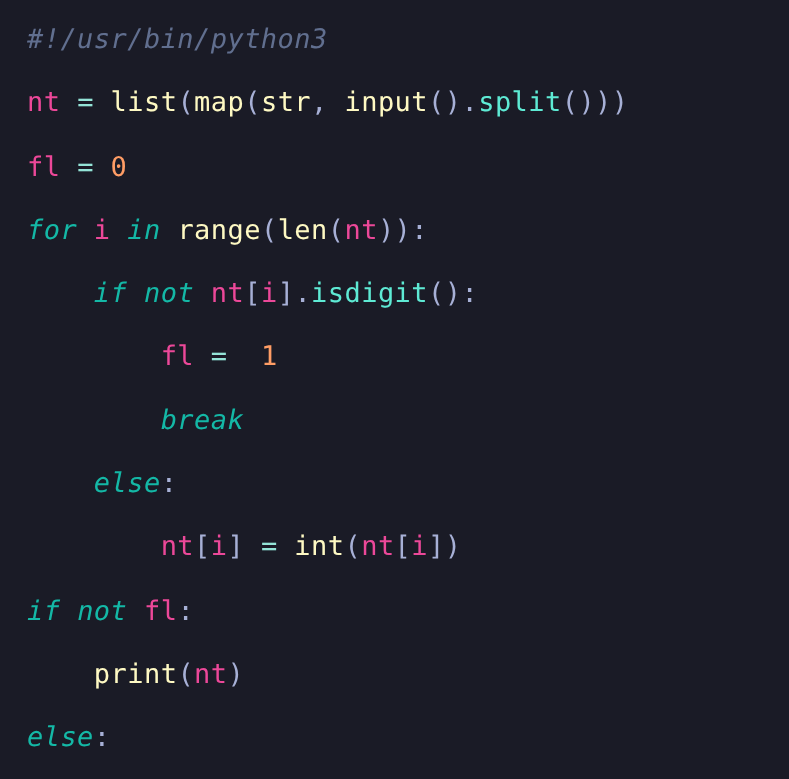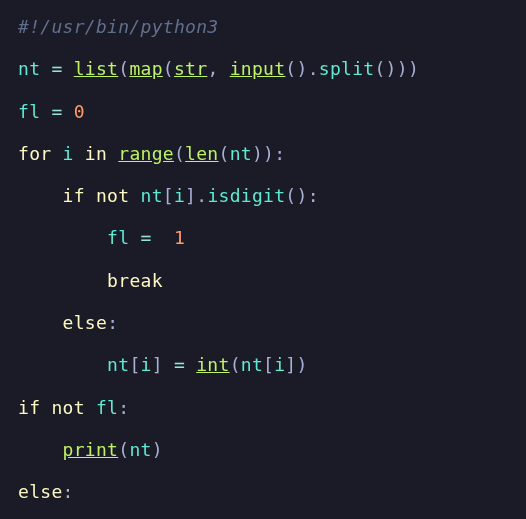--- a/index.html
+++ b/index.html
@@ -14,25 +14,25 @@
     overflow: hidden;
   }
   pre.code {
     padding: 6px 18px 8px 18px;
     white-space: pre;
     letter-spacing: 0.3px;
   }
   .line { display: block; white-space: pre; }
   .tok {}
   .c-comment  { color: #616f8f; font-style: italic; margin-top: 44px; }
-  .c-ident    { color: #5eead4; }
+  .c-ident    { color: #ec4899; }
   .c-op       { color: #94e4d7; }
-  .c-builtin  { color: #bef264; text-decoration: underline; }
+  .c-builtin  { color: #fef9c3; }
   .c-punct    { color: #a7b0d6; }
   .c-number   { color: #ff9d65; }
-  .c-flow     { color: #fef9c3; }
+  .c-flow     { color: #14b8a6; font-style: italic; }
   .c-call     { color: #5eead4; }
   .c-plain    { color: #c0caf5; }
 </style>
 </head>
 <body>
 
 <pre class="code" id="code-root"><span class="line"><span class="tok c-comment">#!/usr/bin/python3</span></span><span class="line"><span class="tok c-ident">nt </span><span class="tok c-op">=</span><span class="tok c-plain"> </span><span class="tok c-builtin">list</span><span class="tok c-punct">(</span><span class="tok c-builtin">map</span><span class="tok c-punct">(</span><span class="tok c-builtin">str</span><span class="tok c-punct">,</span><span class="tok c-plain"> </span><span class="tok c-builtin">input</span><span class="tok c-punct">()</span><span class="tok c-punct">.</span><span class="tok c-call">split</span><span class="tok c-punct">()))</span></span><span class="line"><span class="tok c-ident">fl </span><span class="tok c-op">=</span><span class="tok c-plain"> </span><span class="tok c-number">0</span></span><span class="line"><span class="tok c-flow">for</span><span class="tok c-ident"> i </span><span class="tok c-flow">in</span><span class="tok c-plain"> </span><span class="tok c-builtin">range</span><span class="tok c-punct">(</span><span class="tok c-builtin">len</span><span class="tok c-punct">(</span><span class="tok c-ident">nt</span><span class="tok c-punct">))</span><span class="tok c-punct">:</span></span><span class="line"><span class="tok c-plain">    </span><span class="tok c-flow">if</span><span class="tok c-plain"> </span><span class="tok c-flow">not</span><span class="tok c-ident"> nt</span><span class="tok c-punct">[</span><span class="tok c-ident">i</span><span class="tok c-punct">]</span><span class="tok c-punct">.</span><span class="tok c-call">isdigit</span><span class="tok c-punct">()</span><span class="tok c-punct">:</span></span><span class="line"><span class="tok c-ident">        fl </span><span class="tok c-op">=</span><span class="tok c-plain">  </span><span class="tok c-number">1</span></span><span class="line"><span class="tok c-plain">        </span><span class="tok c-flow">break</span></span><span class="line"><span class="tok c-plain">    </span><span class="tok c-flow">else</span><span class="tok c-punct">:</span></span><span class="line"><span class="tok c-ident">        nt</span><span class="tok c-punct">[</span><span class="tok c-ident">i</span><span class="tok c-punct">]</span><span class="tok c-plain"> </span><span class="tok c-op">=</span><span class="tok c-plain"> </span><span class="tok c-builtin">int</span><span class="tok c-punct">(</span><span class="tok c-ident">nt</span><span class="tok c-punct">[</span><span class="tok c-ident">i</span><span class="tok c-punct">])</span></span><span class="line"><span class="tok c-flow">if</span><span class="tok c-plain"> </span><span class="tok c-flow">not</span><span class="tok c-ident"> fl</span><span class="tok c-punct">:</span></span><span class="line"><span class="tok c-plain">    </span><span class="tok c-builtin">print</span><span class="tok c-punct">(</span><span class="tok c-ident">nt</span><span class="tok c-punct">)</span></span><span class="line"><span class="tok c-flow">else</span><span class="tok c-punct">:</span></span><span class="line"></span></pre>
 
 </body></html>

